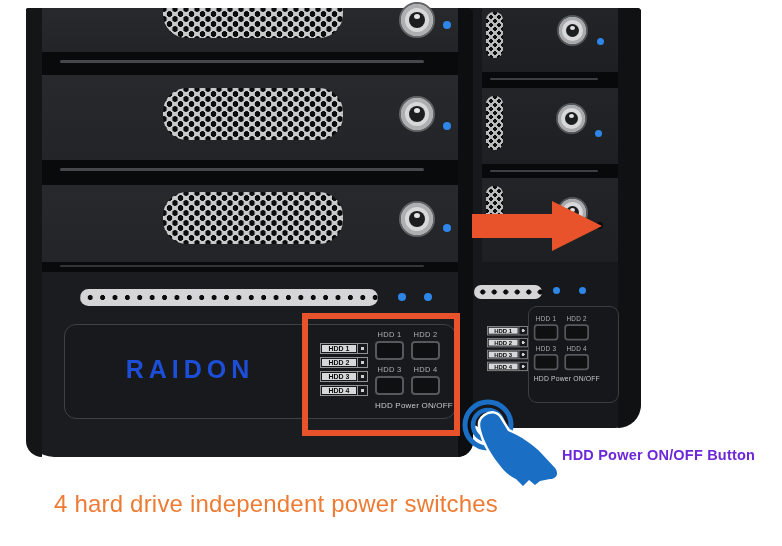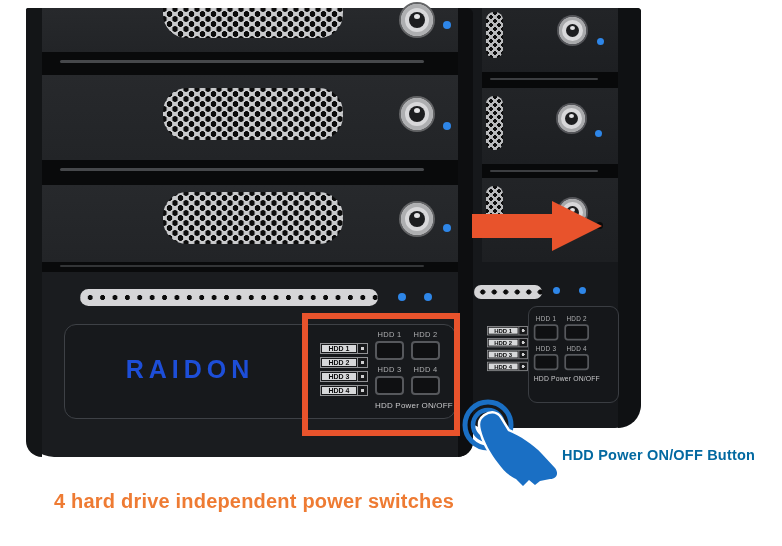--- a/index.html
+++ b/index.html
@@ -106,23 +106,23 @@
   .hdd-btn{height:19px;background:#0f1012;border:2px solid #56585c;border-radius:4px;
            box-sizing:border-box;margin:1px 0 4px 0;}
   .cluster-caption{margin-top:2px;font-size:8px;color:#c7c7c9;text-align:center;white-space:nowrap;
                    letter-spacing:0.2px;}
 
   
   .hl-rect{left:302px;top:313px;width:158px;height:123px;border:6px solid var(--highlight-orange,#e8532c);
            box-sizing:border-box;z-index:30;}
   .arrow-svg{left:472px;top:201px;z-index:31;}
   .tap-svg{left:436px;top:384px;z-index:32;}
-  .annot-label{left:562px;top:447px;font-size:14.5px;font-weight:bold;color:#0369a1;
+  .annot-label{left:562px;top:447px;font-size:14.5px;font-weight:bold;color:#6d28d9;
                letter-spacing:0.2px;z-index:33;white-space:nowrap;}
-  .caption{left:54px;top:490px;font-size:20px;font-weight:bold;color:var(--caption-orange,#ee7b33);
+  .caption{left:54px;top:490px;font-size:24px;font-weight:normal;color:var(--caption-orange,#ee7b33);
            letter-spacing:0.2px;z-index:33;white-space:nowrap;}
 </style>
 </head>
 <body>
 
 <div class="canvas">
 
   <div class="abs dev2-body"></div>
   <div class="abs dev2-bay b1"></div>
   <div class="abs dev2-sep s1">

